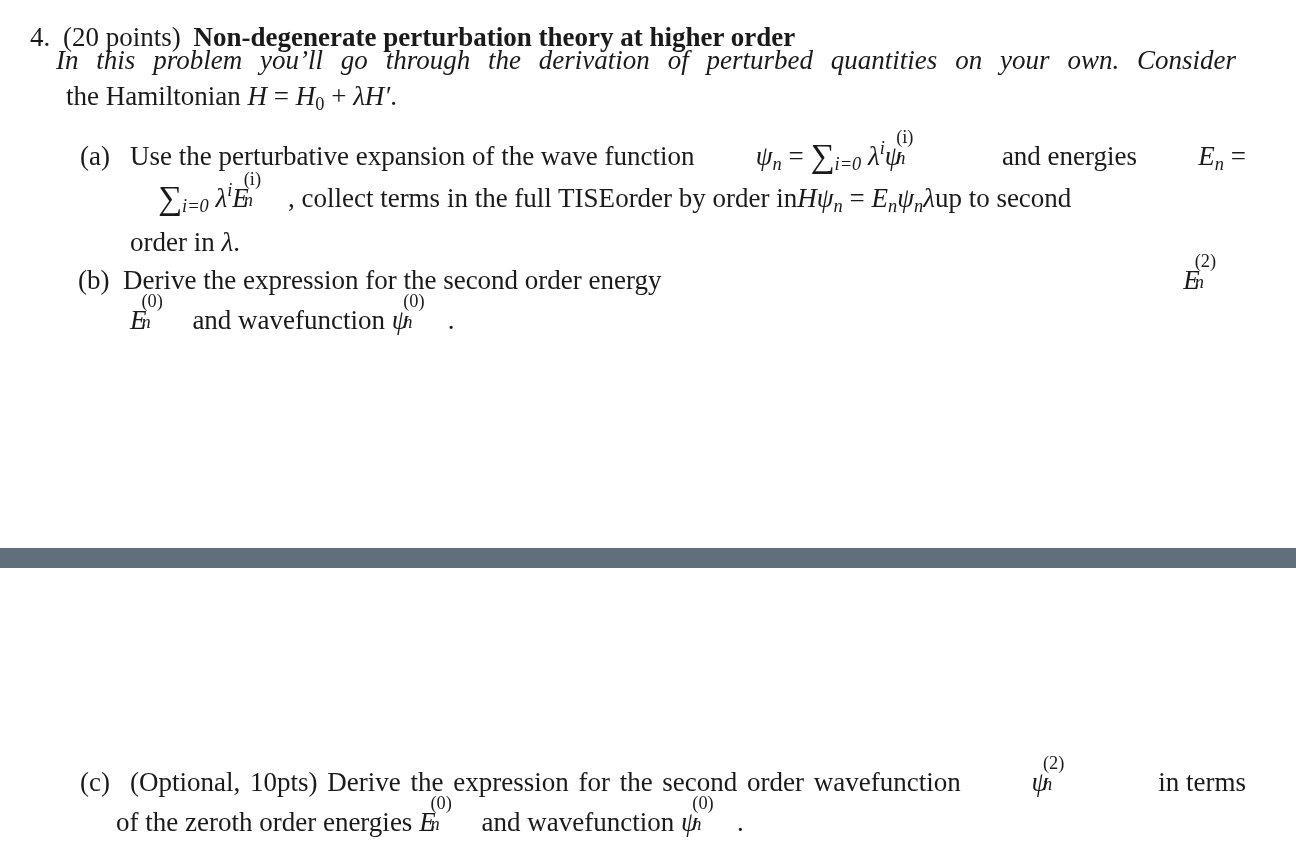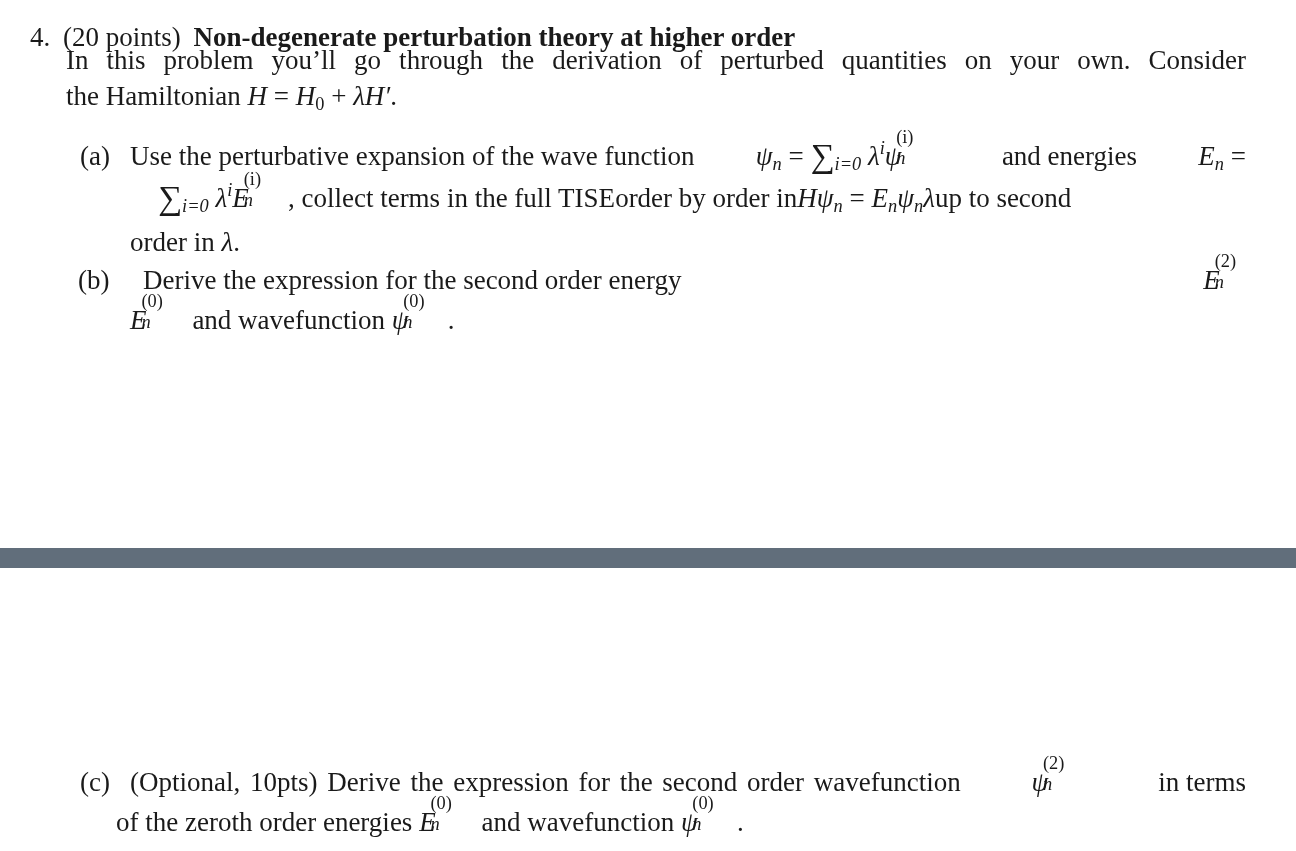--- a/index.html
+++ b/index.html
@@ -66,21 +66,21 @@
   </style>
 </head>
 <body>
 
 <div class="line" style="left:30px; top:19px;">
   <span>4.</span>
   <span style="margin-left:6px;">(20 points)</span>
   <span class="bold" style="margin-left:6px;">Non-degenerate perturbation theory at higher order</span>
 </div>
 
-<div class="line justify" style="left:66px; top:42px; width:1180px;">
+<div class="line justify" style="left:56px; top:42px; width:1180px;font-style:italic;">
   <span>In this problem you’ll go through the derivation of perturbed quantities on your own. Consider</span>
 </div>
 
 <div class="line" style="left:66px; top:78px;">
   <span>the Hamiltonian</span>
   <span>
     <span class="m">H</span>
     <span>=</span>
     <span class="m">H</span><sub>0</sub>
     <span>+</span>
@@ -120,21 +120,21 @@
   <span>up to second</span>
 </div>
 
 <div class="line" style="left:130px; top:224px;text-align:center;">
   <span>order in</span>
   <span class="m">λ</span><span>.</span>
 </div>
 
 <div class="label" style="left:78px; top:262px;">(b)</div>
 
-<div class="line" style="left:143px; top:262px; width:1116px; display:flex; justify-content:space-between;">
+<div class="line" style="left:123px; top:262px; width:1116px; display:flex; justify-content:space-between;">
   <span>Derive the expression for the second order energy</span>
   <span class="stack"><span>E</span><span class="sp">(2)</span><span class="sb">n</span><span class="gap"></span></span>
 </div>
 
 <div class="line" style="left:130px; top:302px;">
   <span class="stack"><span>E</span><span class="sp">(0)</span><span class="sb">n</span><span class="gap"></span></span>
   <span>and wavefunction</span>
   <span class="stack"><span>ψ</span><span class="sp">(0)</span><span class="sb">n</span><span class="gap"></span></span><span>.</span>
 </div>
 

